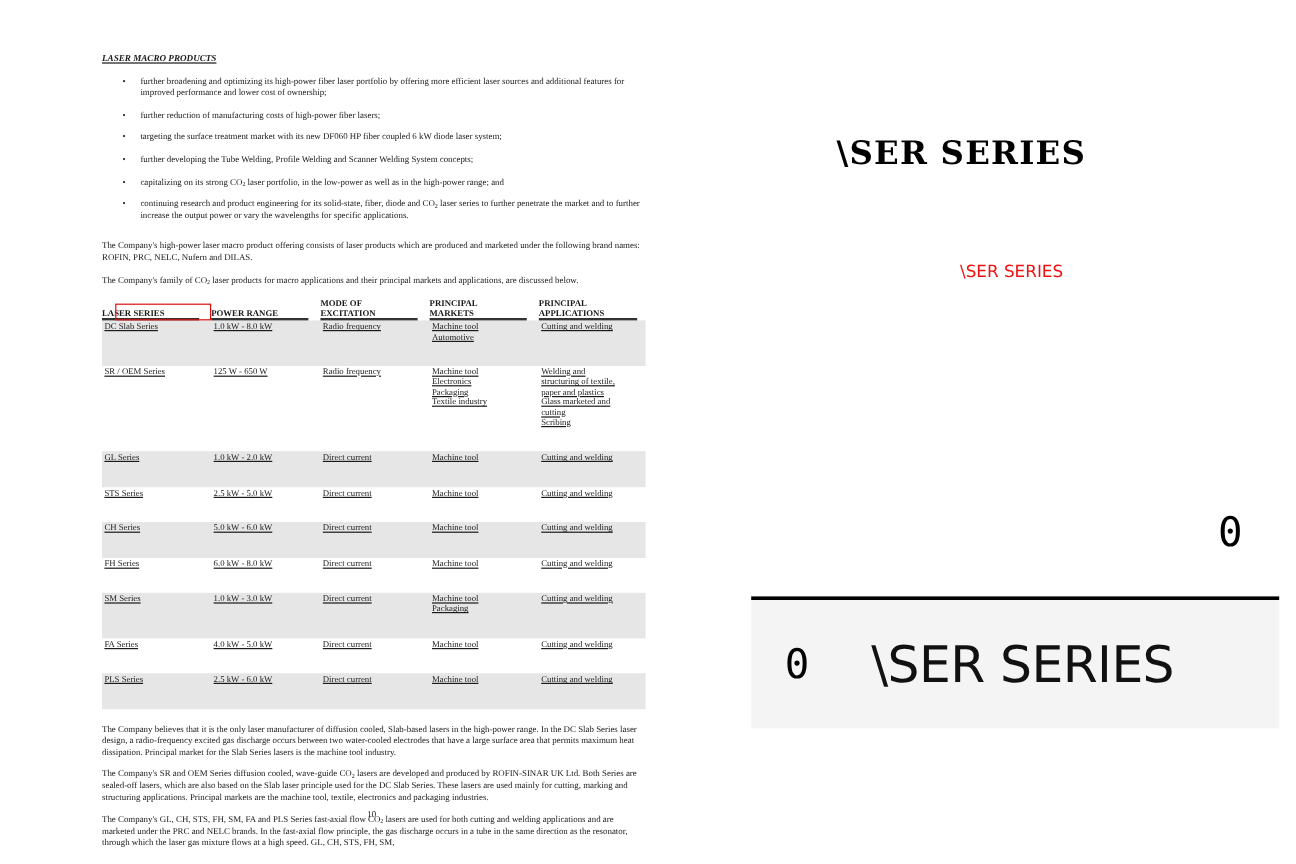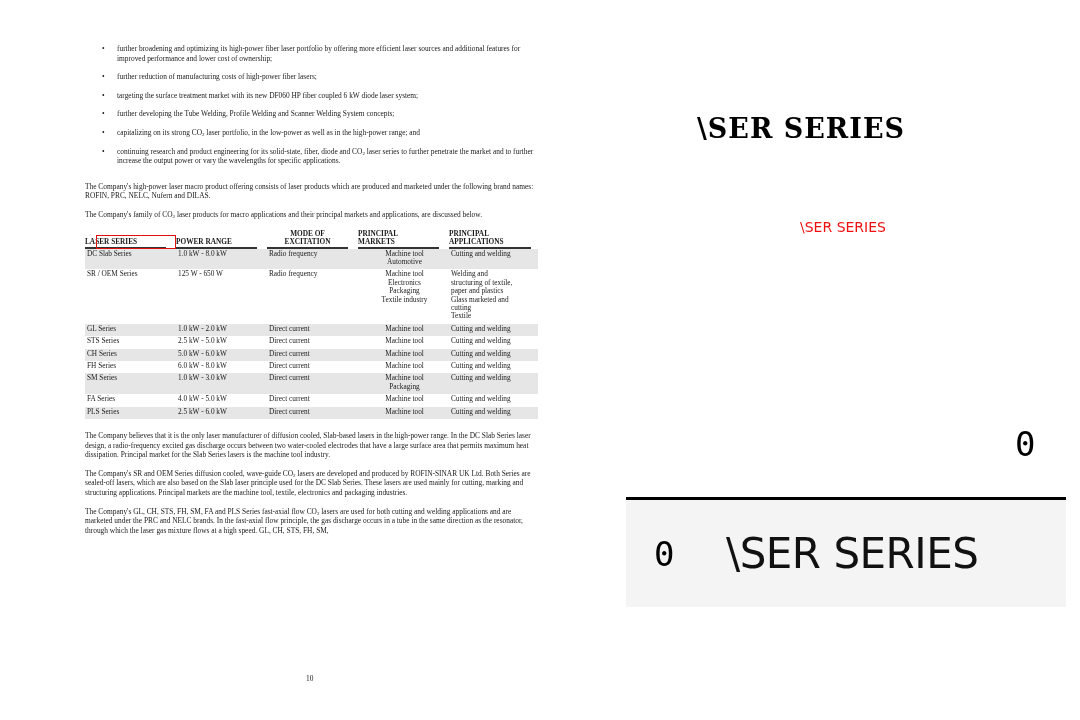--- a/index.html
+++ b/index.html
@@ -15,49 +15,50 @@
     .bullets li .bullet { position: absolute; left: 17px; top: 0; }
     .bullets li:last-child { margin-bottom: 16px; }
     sub { font-size: 5px; line-height: 0; vertical-align: -1px; }
 
     
     .tbl { position: relative; width: 453px; margin-top: 3px; margin-bottom: 12px; }
     .tbl-head { display: flex; align-items: flex-end; height: 20px; }
     .th { font-weight: bold; font-size: 7.3px; line-height: 7.6px; padding-bottom: 1px; border-bottom: 2px solid #333; margin-right: 10px; }
     .th.c1 { width: 81px; margin-right: 10px; }
     .th.c2 { width: 81px; margin-right: 10px; }
-    .th.c3 { width: 81px; margin-right: 10px; text-align: center; }
+    .th.c3 { width: 81px; margin-right: 10px; }
     .th.c4 { width: 81px; margin-right: 10px; }
     .th.c5 { width: 82px; margin-right: 0; }
     .tr { display: flex; }
     .tr.shaded { background: #e6e6e6; }
-    .td { font-size: 7.3px; line-height: 8.4px; padding: 1px 0 3px 2px; }
+    .td { font-size: 7.3px; line-height: 8.4px; padding: 1px 0 20px 2px; text-decoration: underline; }
     .td.c1 { width: 91px; }
     .td.c2 { width: 91px; }
     .td.c3 { width: 91px; }
-    .td.c4 { width: 91px; text-align: center; }
+    .td.c4 { width: 91px; }
     .td.c5 { width: 89px; }
     .td .line { display: block; }
     .highlight-box { position: absolute; left: 11px; top: 6px; width: 80px; height: 14px; border: 1.5px solid #e01010; pointer-events: none; }
 
     .page-number { position: absolute; left: 306px; top: 674px; font-size: 7.4px; font-family: "Liberation Serif", serif; }
 
     
     .crop-top { position: absolute; left: 697px; top: 114px; font-family: "DejaVu Serif", serif; font-weight: bold; font-size: 27px; letter-spacing: 1px; color: #000; line-height: 30px; }
     .ocr-red { position: absolute; left: 800px; top: 219px; font-family: "DejaVu Sans", sans-serif; font-size: 14px; color: #ee1111; }
     .zero-top { position: absolute; left: 1015px; top: 424px; font-family: "DejaVu Sans Mono", monospace; font-size: 34px; color: #000; line-height: 40px; }
     .divider-line { position: absolute; left: 626px; top: 497px; width: 440px; height: 3px; background: #000; }
     .grey-box { position: absolute; left: 626px; top: 500px; width: 440px; height: 107px; background: #f4f4f4; }
     .grey-zero { position: absolute; left: 28px; top: 34px; font-family: "DejaVu Sans Mono", monospace; font-size: 34px; color: #000; line-height: 40px; }
     .grey-label { position: absolute; left: 100px; top: 31px; font-family: "DejaVu Sans", sans-serif; font-size: 42px; color: #111; line-height: 46px; letter-spacing: -0.5px; }
   </style>
 </head>
 <body>
 
 <div class="page">
+  <div class="title">LASER MACRO PRODUCTS</div>
 
   <ul class="bullets">
     <li><span class="bullet">•</span><span>further broadening and optimizing its high-power fiber laser portfolio by offering more efficient laser sources and additional features for improved performance and lower cost of ownership;</span></li>
     <li><span class="bullet">•</span><span>further reduction of manufacturing costs of high-power fiber lasers;</span></li>
     <li><span class="bullet">•</span><span>targeting the surface treatment market with its new DF060 HP fiber coupled 6 kW diode laser system;</span></li>
     <li><span class="bullet">•</span><span>further developing the Tube Welding, Profile Welding and Scanner Welding System concepts;</span></li>
     <li><span class="bullet">•</span><span>capitalizing on its strong CO<sub>2</sub> laser portfolio, in the low-power as well as in the high-power range; and</span></li>
     <li><span class="bullet">•</span><span>continuing research and product engineering for its solid-state, fiber, diode and CO<sub>2</sub> laser series to further penetrate the market and to further increase the output power or vary the wavelengths for specific applications.</span></li>
   </ul>
 
@@ -104,21 +105,21 @@
             <span class="line">Electronics</span>
             <span class="line">Packaging</span>
             <span class="line">Textile industry</span>
           </div>
           <div class="td c5">
             <span class="line">Welding and</span>
             <span class="line">structuring of textile,</span>
             <span class="line">paper and plastics</span>
             <span class="line">Glass marketed and</span>
             <span class="line">cutting</span>
-            <span class="line">Textile</span>
+            <span class="line">Scribing</span>
           </div>
         </div>
         <div class="tr shaded">
           <div class="td c1">GL Series</div>
           <div class="td c2">1.0 kW - 2.0 kW</div>
           <div class="td c3">Direct current</div>
           <div class="td c4">
             <span class="line">Machine tool</span>
           </div>
           <div class="td c5">

